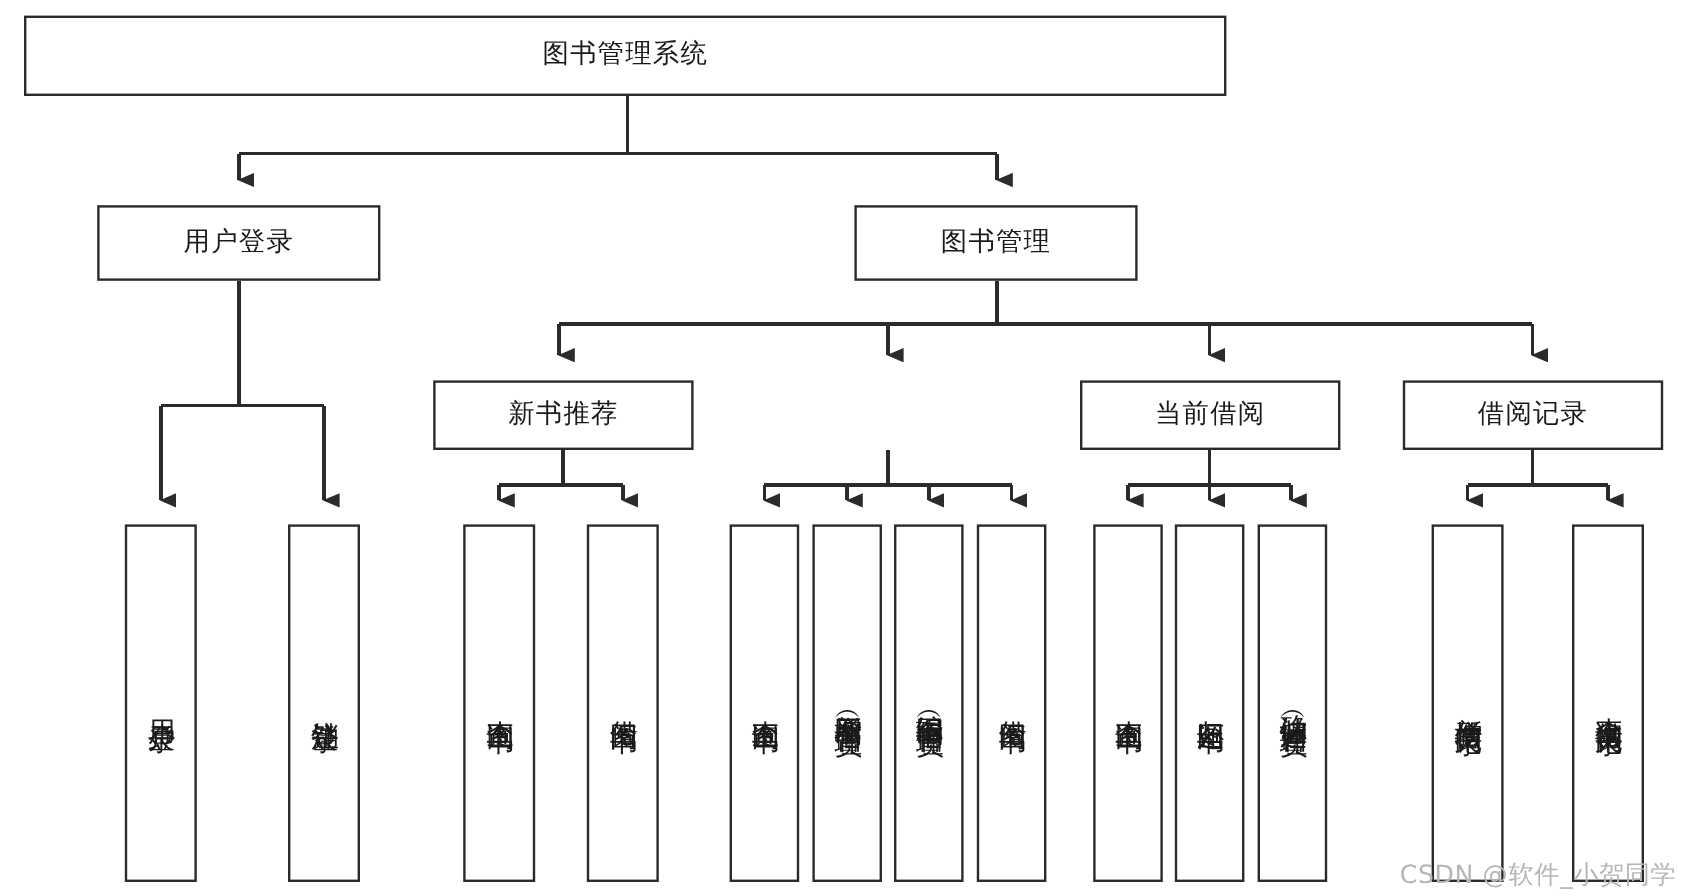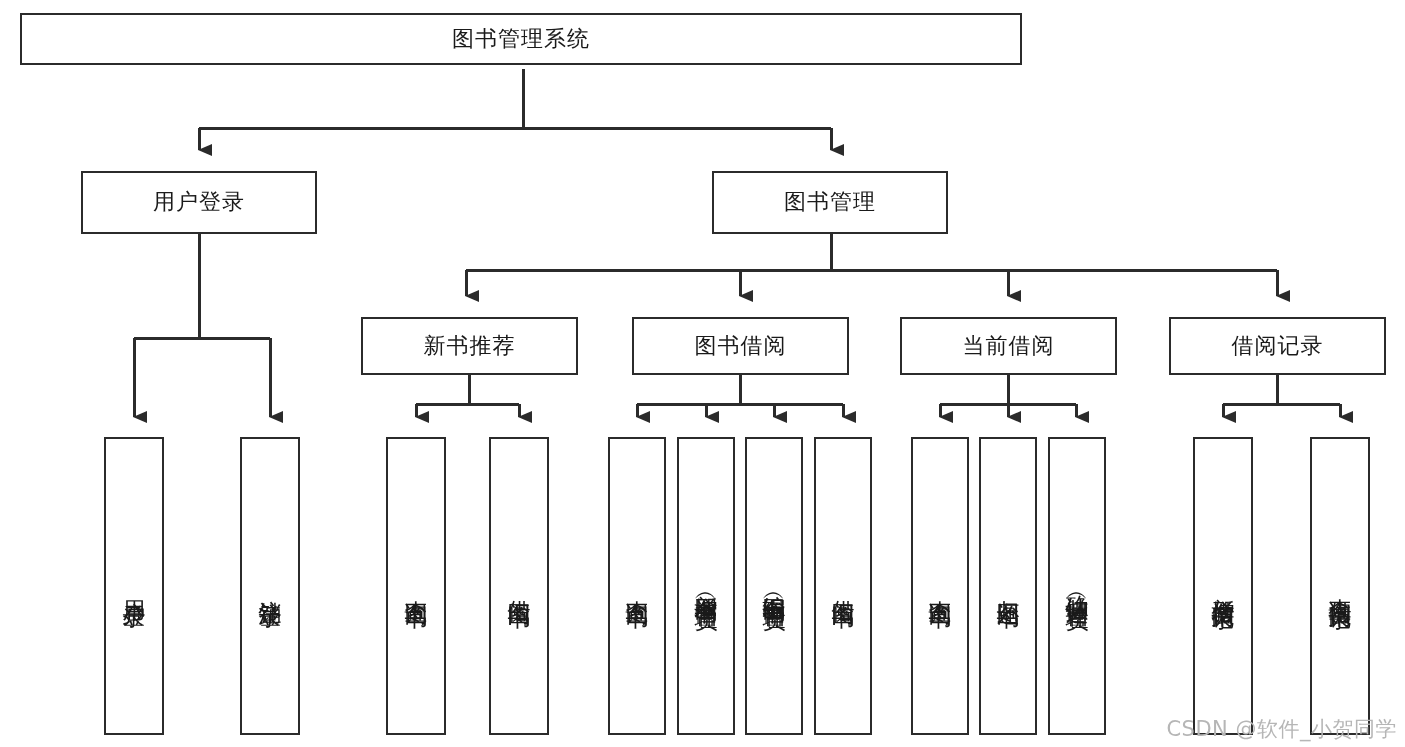--- a/index.html
+++ b/index.html
@@ -117,36 +117,33 @@
       <line x1="1008" y1="404" x2="1008" y2="417" marker-end="url(#arrow)"></line>
       <line x1="1076" y1="404" x2="1076" y2="417" marker-end="url(#arrow)"></line>
 
       <line x1="1277" y1="375" x2="1277" y2="404"></line>
       <line x1="1223" y1="404" x2="1340" y2="404"></line>
       <line x1="1223" y1="404" x2="1223" y2="417" marker-end="url(#arrow)"></line>
       <line x1="1340" y1="404" x2="1340" y2="417" marker-end="url(#arrow)"></line>
     </g>
   </svg>
 
-  <div class="node-box node-h" style="left:20px; top:13px; width:1002px; height:52px;">
+  <div class="node-box node-h" style="left:20px; top:13px; width:1002px; height:67px;">
     <span>图书管理系统</span>
   </div>
 
   <div class="node-box node-h" style="left:81px; top:171px; width:236px; height:63px;">
     <span>用户登录</span>
   </div>
   <div class="node-box node-h" style="left:712px; top:171px; width:236px; height:63px;">
     <span>图书管理</span>
   </div>
 
   <div class="node-box node-h" style="left:361px; top:317px; width:217px; height:58px;">
     <span>新书推荐</span>
-  </div>
-  <div class="node-box node-h" style="left:632px; top:317px; width:217px; height:58px;">
-    <span>图书借阅</span>
   </div>
   <div class="node-box node-h" style="left:900px; top:317px; width:217px; height:58px;">
     <span>当前借阅</span>
   </div>
   <div class="node-box node-h" style="left:1169px; top:317px; width:217px; height:58px;">
     <span>借阅记录</span>
   </div>
 
   <div class="node-box node-v" style="left:104px; top:437px; width:60px; height:298px;">
     <span class="vtext">用户登录</span>

